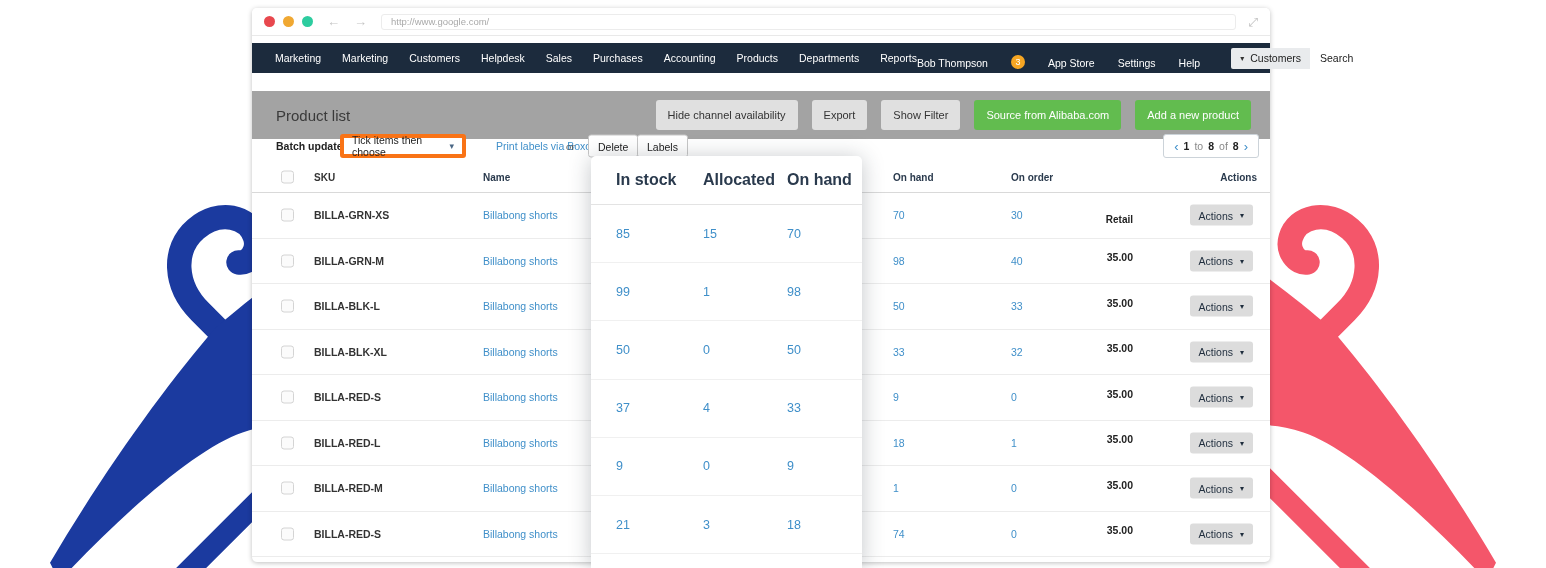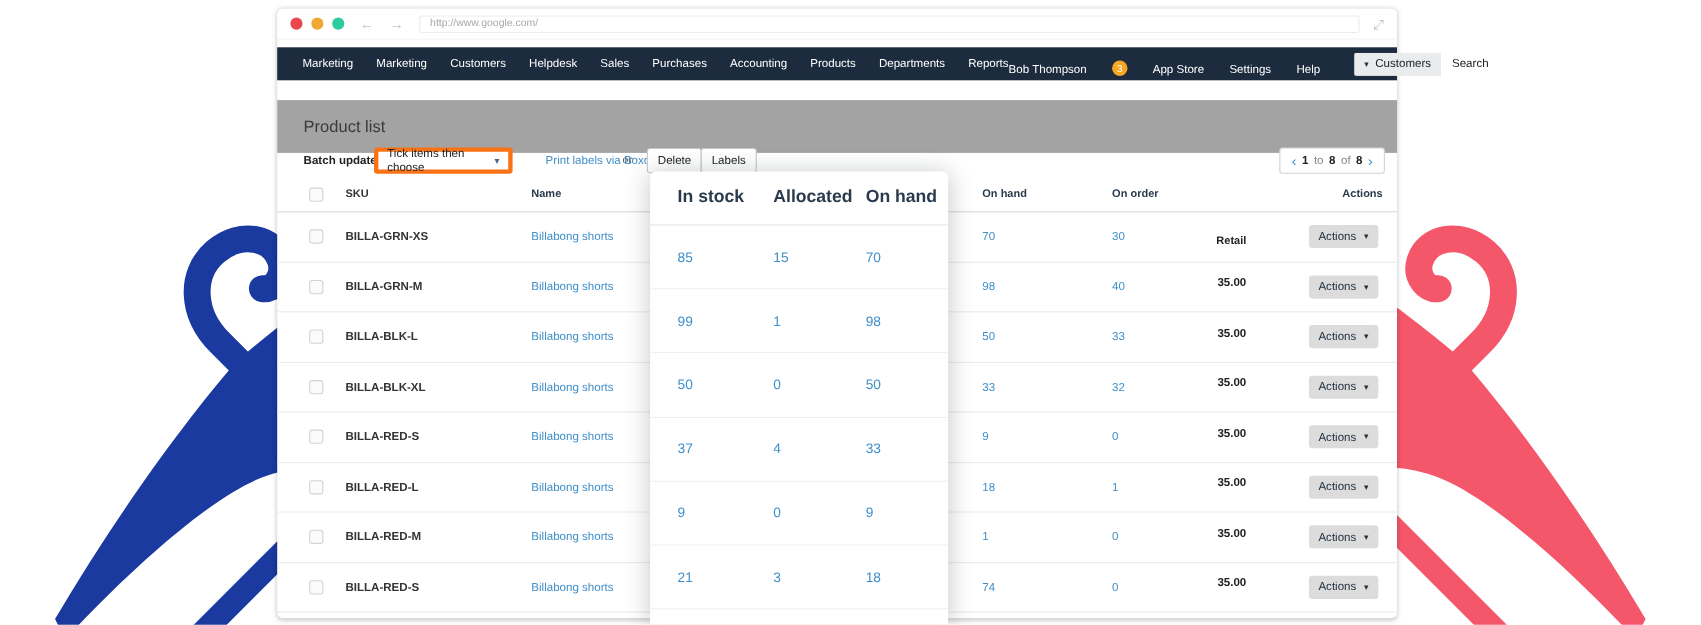--- a/index.html
+++ b/index.html
@@ -154,20 +154,27 @@
             <span class="caret">▾</span>
             <span>Customers</span>
           </span>
           <span class="searchfield">Search</span>
         </span>
       </div>
     </div>
 
     <div class="pageheader">
       <span class="ptitle">Product list</span>
+      <div class="hbtns">
+        <span class="hbtn gray">Hide channel availability</span>
+        <span class="hbtn gray">Export</span>
+        <span class="hbtn gray">Show Filter</span>
+        <span class="hbtn green">Source from Alibaba.com</span>
+        <span class="hbtn green">Add a new product</span>
+      </div>
     </div>
 
     <div class="toolbar">
       <span class="abs batchlabel">Batch update</span>
       <span class="abs batchselect">
         <span>Tick items then choose</span>
         <span class="caret">▾</span>
       </span>
       <span class="abs printlink">Print labels via Boxora</span>
       <span class="abs ortext">or</span>

